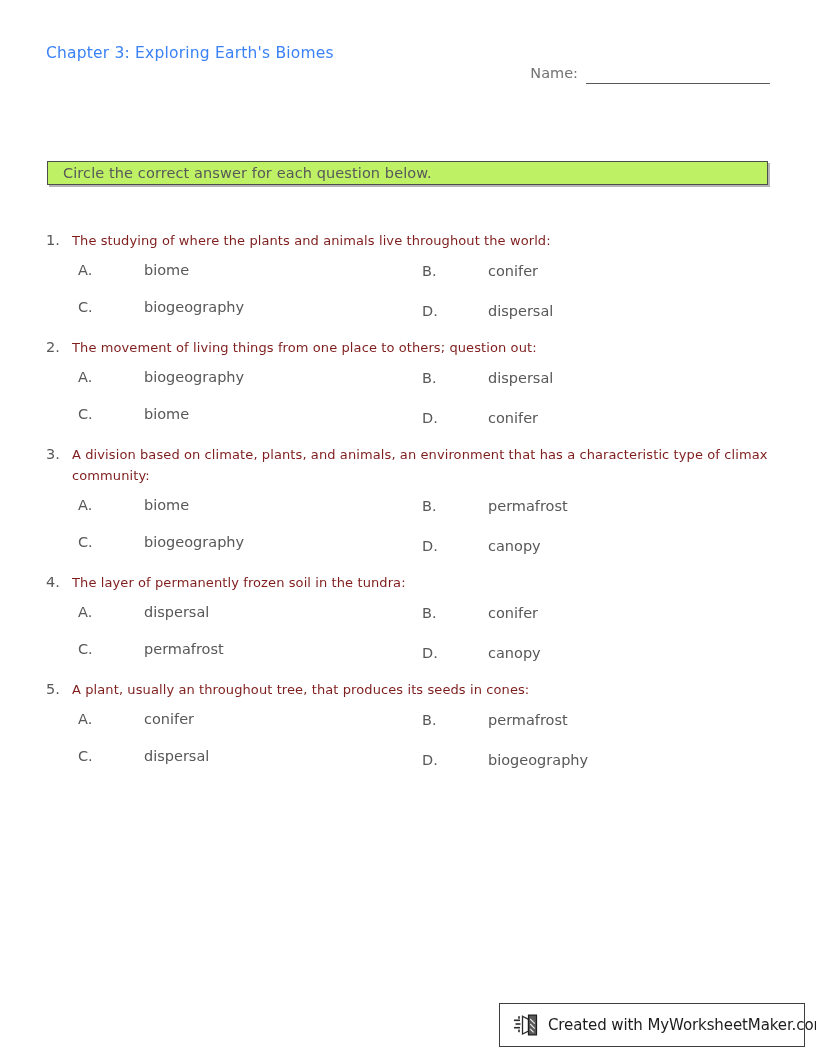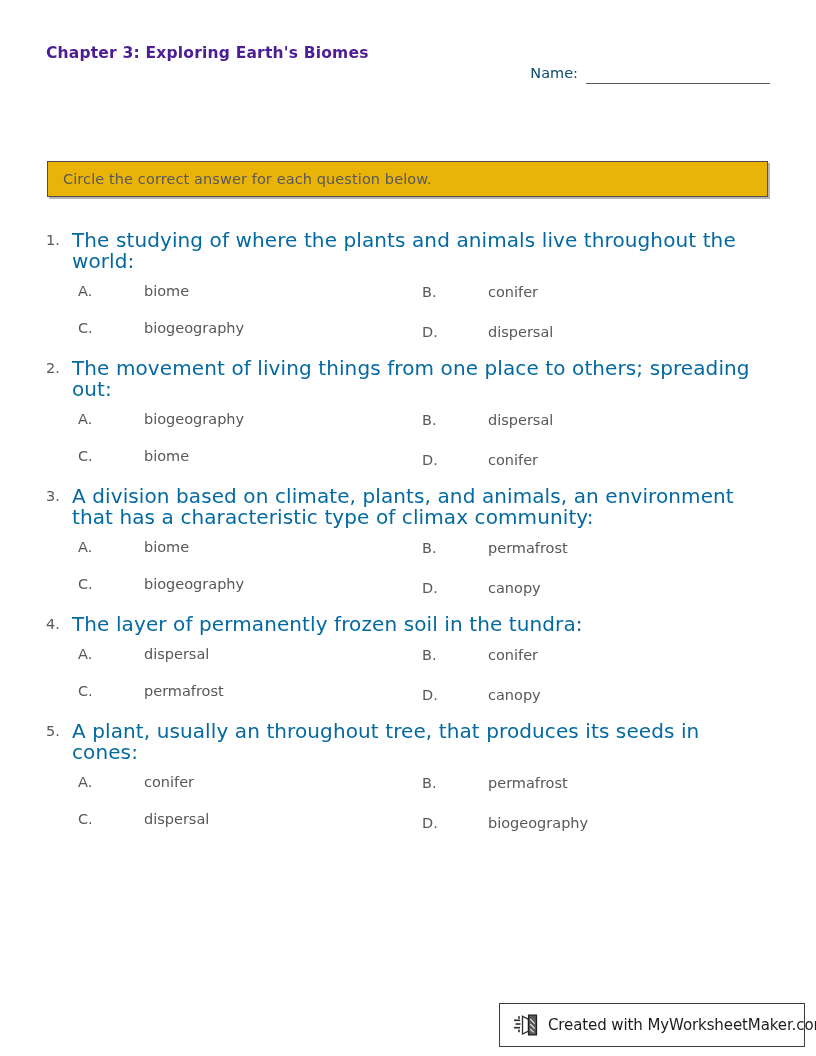--- a/index.html
+++ b/index.html
@@ -30,63 +30,62 @@
     top: 44px;
     width: 724px;
     height: 78px;
   }
   .chapter-title {
     position: absolute;
     left: 0;
     top: 0;
     font-size: 15.5px;
     letter-spacing: 0.2px;
-    color: #4c1d95;
+    color: #3b82f6;
     white-space: nowrap;
-    font-weight: bold;
   }
   .namedate {
     position: absolute;
     right: 0;
     top: 2px;
     width: 246px;
   }
   .nd-row {
     display: flex;
     align-items: flex-end;
     height: 38px;
   }
   .nd-label {
     font-size: 14.5px;
-    color: #0c4a6e;
+    color: #737373;
     width: 54px;
     text-align: right;
     padding-bottom: 3px;
     white-space: nowrap;
   }
   .nd-line {
     flex: 1;
     margin-left: 8px;
     border-bottom: 1.4px solid #58585a;
     height: 22px;
   }
 
   
   .instruction-box {
     position: absolute;
     left: 47px;
     top: 161px;
     width: 721px;
-    height: 36px;
+    height: 24px;
     border: 1.3px solid #4d4d4d;
     box-shadow: 2px 2px 0 0 rgba(120,120,120,0.55);
     box-sizing: border-box;
     display: flex;
     align-items: center;
-    background: #eab308;
+    background: #bef264;
   }
   .instruction-text {
     padding-left: 15px;
     font-size: 14.5px;
     color: #58585a;
     letter-spacing: 0.1px;
   }
 
   
   .questions {
@@ -105,22 +104,22 @@
   }
   .q-num {
     width: 26px;
     flex: 0 0 26px;
     font-size: 14.5px;
     color: #58585a;
     line-height: 21px;
   }
   .q-text {
     flex: 1;
-    font-size: 20px;
-    color: #0369a1;
+    font-size: 13px;
+    color: #7f1d1d;
     line-height: 21px;
     letter-spacing: 0.1px;
   }
   .options {
     margin-top: 9px;
   }
   .opt-row {
     display: flex;
     margin-bottom: 16px;
   }
@@ -216,21 +215,21 @@
             <div class="opt opt-d">
               <span class="opt-letter">D.</span>
               <span class="opt-text">dispersal</span>
             </div>
           </div>
         </div>
       </div>
       <div class="question-block">
         <div class="q-line">
           <div class="q-num">2.</div>
-          <div class="q-text">The movement of living things from one place to others; spreading out:</div>
+          <div class="q-text">The movement of living things from one place to others; question out:</div>
         </div>
         <div class="options">
           <div class="opt-row">
             <div class="opt opt-a">
               <span class="opt-letter">A.</span>
               <span class="opt-text">biogeography</span>
             </div>
             <div class="opt opt-b">
               <span class="opt-letter">B.</span>
               <span class="opt-text">dispersal</span>

